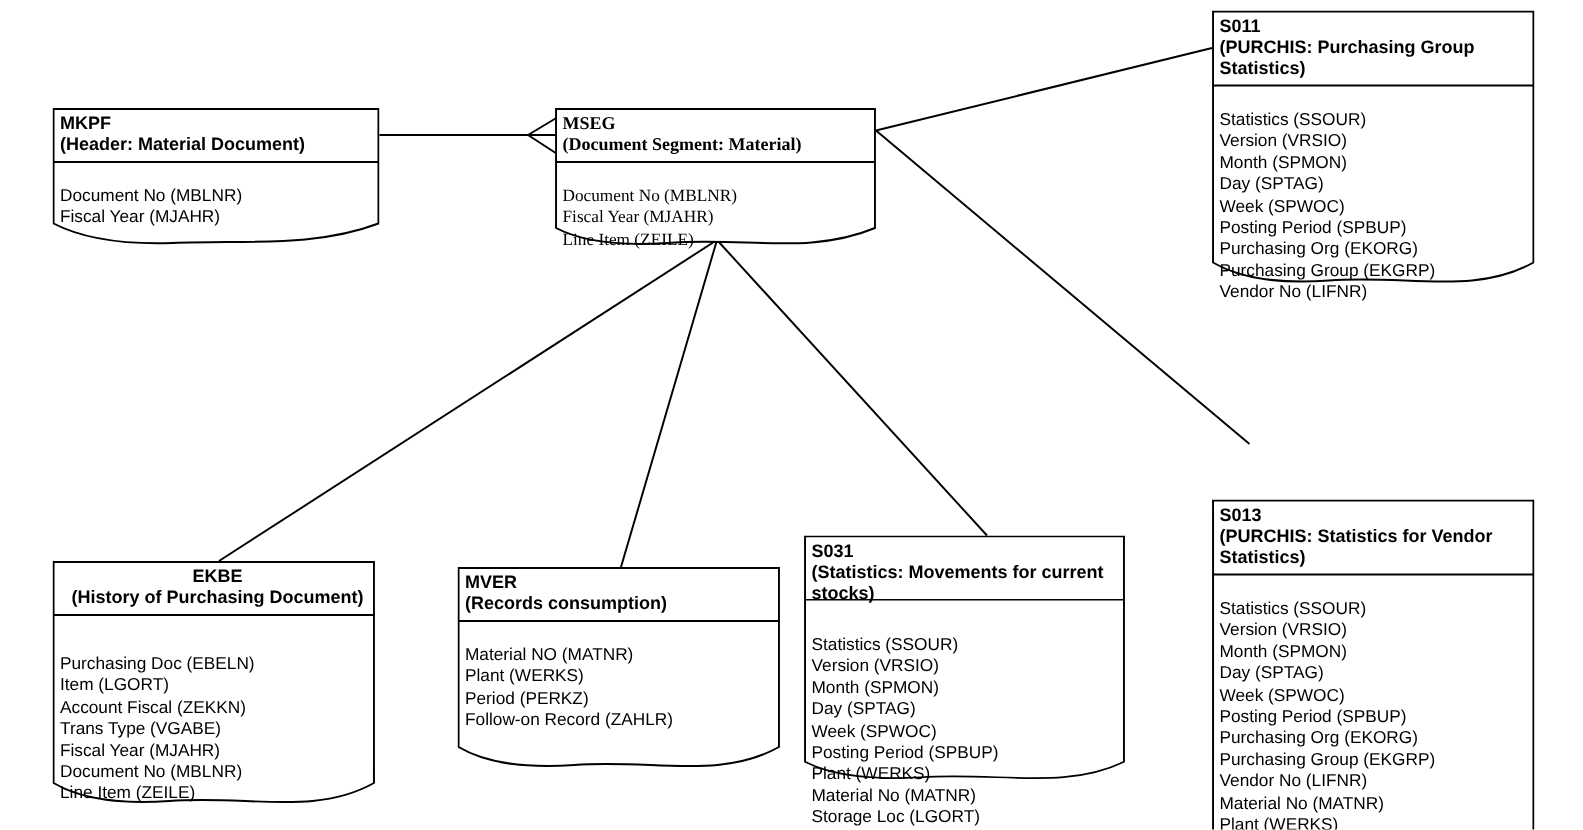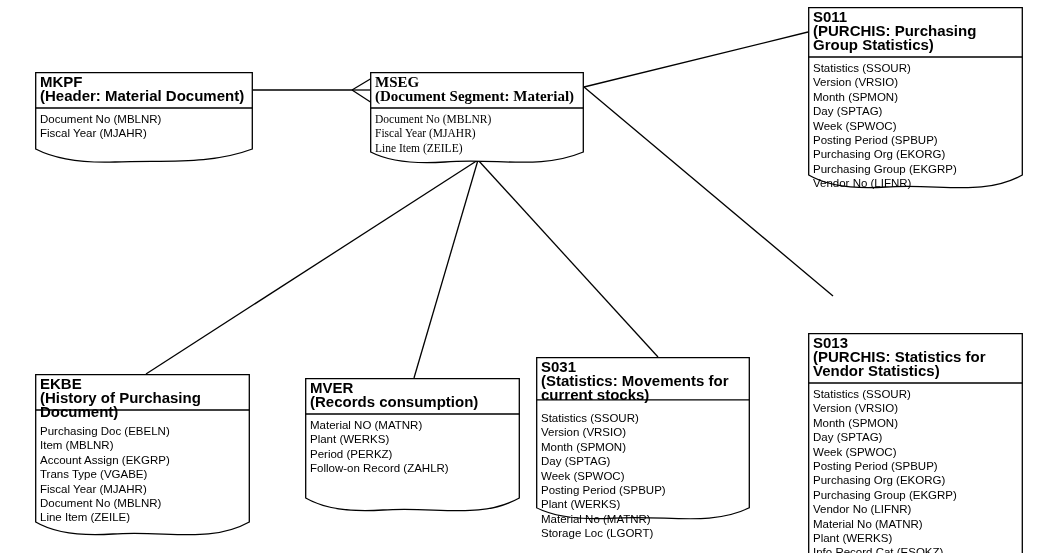--- a/index.html
+++ b/index.html
@@ -12,33 +12,33 @@
   }
   #canvas{position:absolute;left:0;top:0;width:1055px;height:553px;}
   #edges{position:absolute;left:0;top:0;width:1055px;height:553px;pointer-events:none;}
 
   .entity{position:absolute;box-sizing:border-box;}
   .entity .paper{position:absolute;left:0;top:0;width:100%;height:100%;}
   .entity .content{position:relative;}
 
   .ent-head{
     font-weight:bold;
-    font-size:15px;
+    font-size:12px;
     line-height:14.1px;
     color:#000;
     padding:3px 0 2px 5px;
     box-sizing:border-box;
     white-space:nowrap;
   }
   .ent-head .sub{display:block;white-space:normal;}
   .ent-attrs{
     font-size:11.5px;
     line-height:14.4px;
     color:#000;
-    padding:4px 0 0 5px;
+    padding:16px 0 0 5px;
     box-sizing:border-box;
   }
   .attr{white-space:nowrap;}
 </style>
 </head>
 <body>
 
 <div id="canvas">
 
   <svg id="edges" viewBox="0 0 1055 553" xmlns="http://www.w3.org/2000/svg">
@@ -144,28 +144,28 @@
       </div>
     </div>
   </div>
 
   <div class="entity" style="left:35px;top:374px;width:215px;height:168px;">
     <svg class="paper" viewBox="0 0 215 168" preserveAspectRatio="none">
       <path d="M0.7,0.7 H214.3 V148 C175,170 130,156 78,160 C48,162 21,160 0.7,148 Z" fill="#ffffff" stroke="#000000" stroke-width="1.3"></path>
       <line x1="0.7" y1="36" x2="214.3" y2="36" stroke="#000000" stroke-width="1.3"></line>
     </svg>
     <div class="content">
-      <div class="ent-head" style="height:46px;">
+      <div class="ent-head" style="height:46px;text-align:center;">
         <span>EKBE</span>
         <span class="sub">(History of Purchasing Document)</span>
       </div>
       <div class="ent-attrs">
         <div class="attr">Purchasing Doc (EBELN)</div>
-        <div class="attr">Item (MBLNR)</div>
-        <div class="attr">Account Assign (EKGRP)</div>
+        <div class="attr">Item (LGORT)</div>
+        <div class="attr">Account Fiscal (ZEKKN)</div>
         <div class="attr">Trans Type (VGABE)</div>
         <div class="attr">Fiscal Year (MJAHR)</div>
         <div class="attr">Document No (MBLNR)</div>
         <div class="attr">Line Item (ZEILE)</div>
       </div>
     </div>
   </div>
 
   <div class="entity" style="left:305px;top:378px;width:215px;height:140px;">
     <svg class="paper" viewBox="0 0 215 140" preserveAspectRatio="none">

